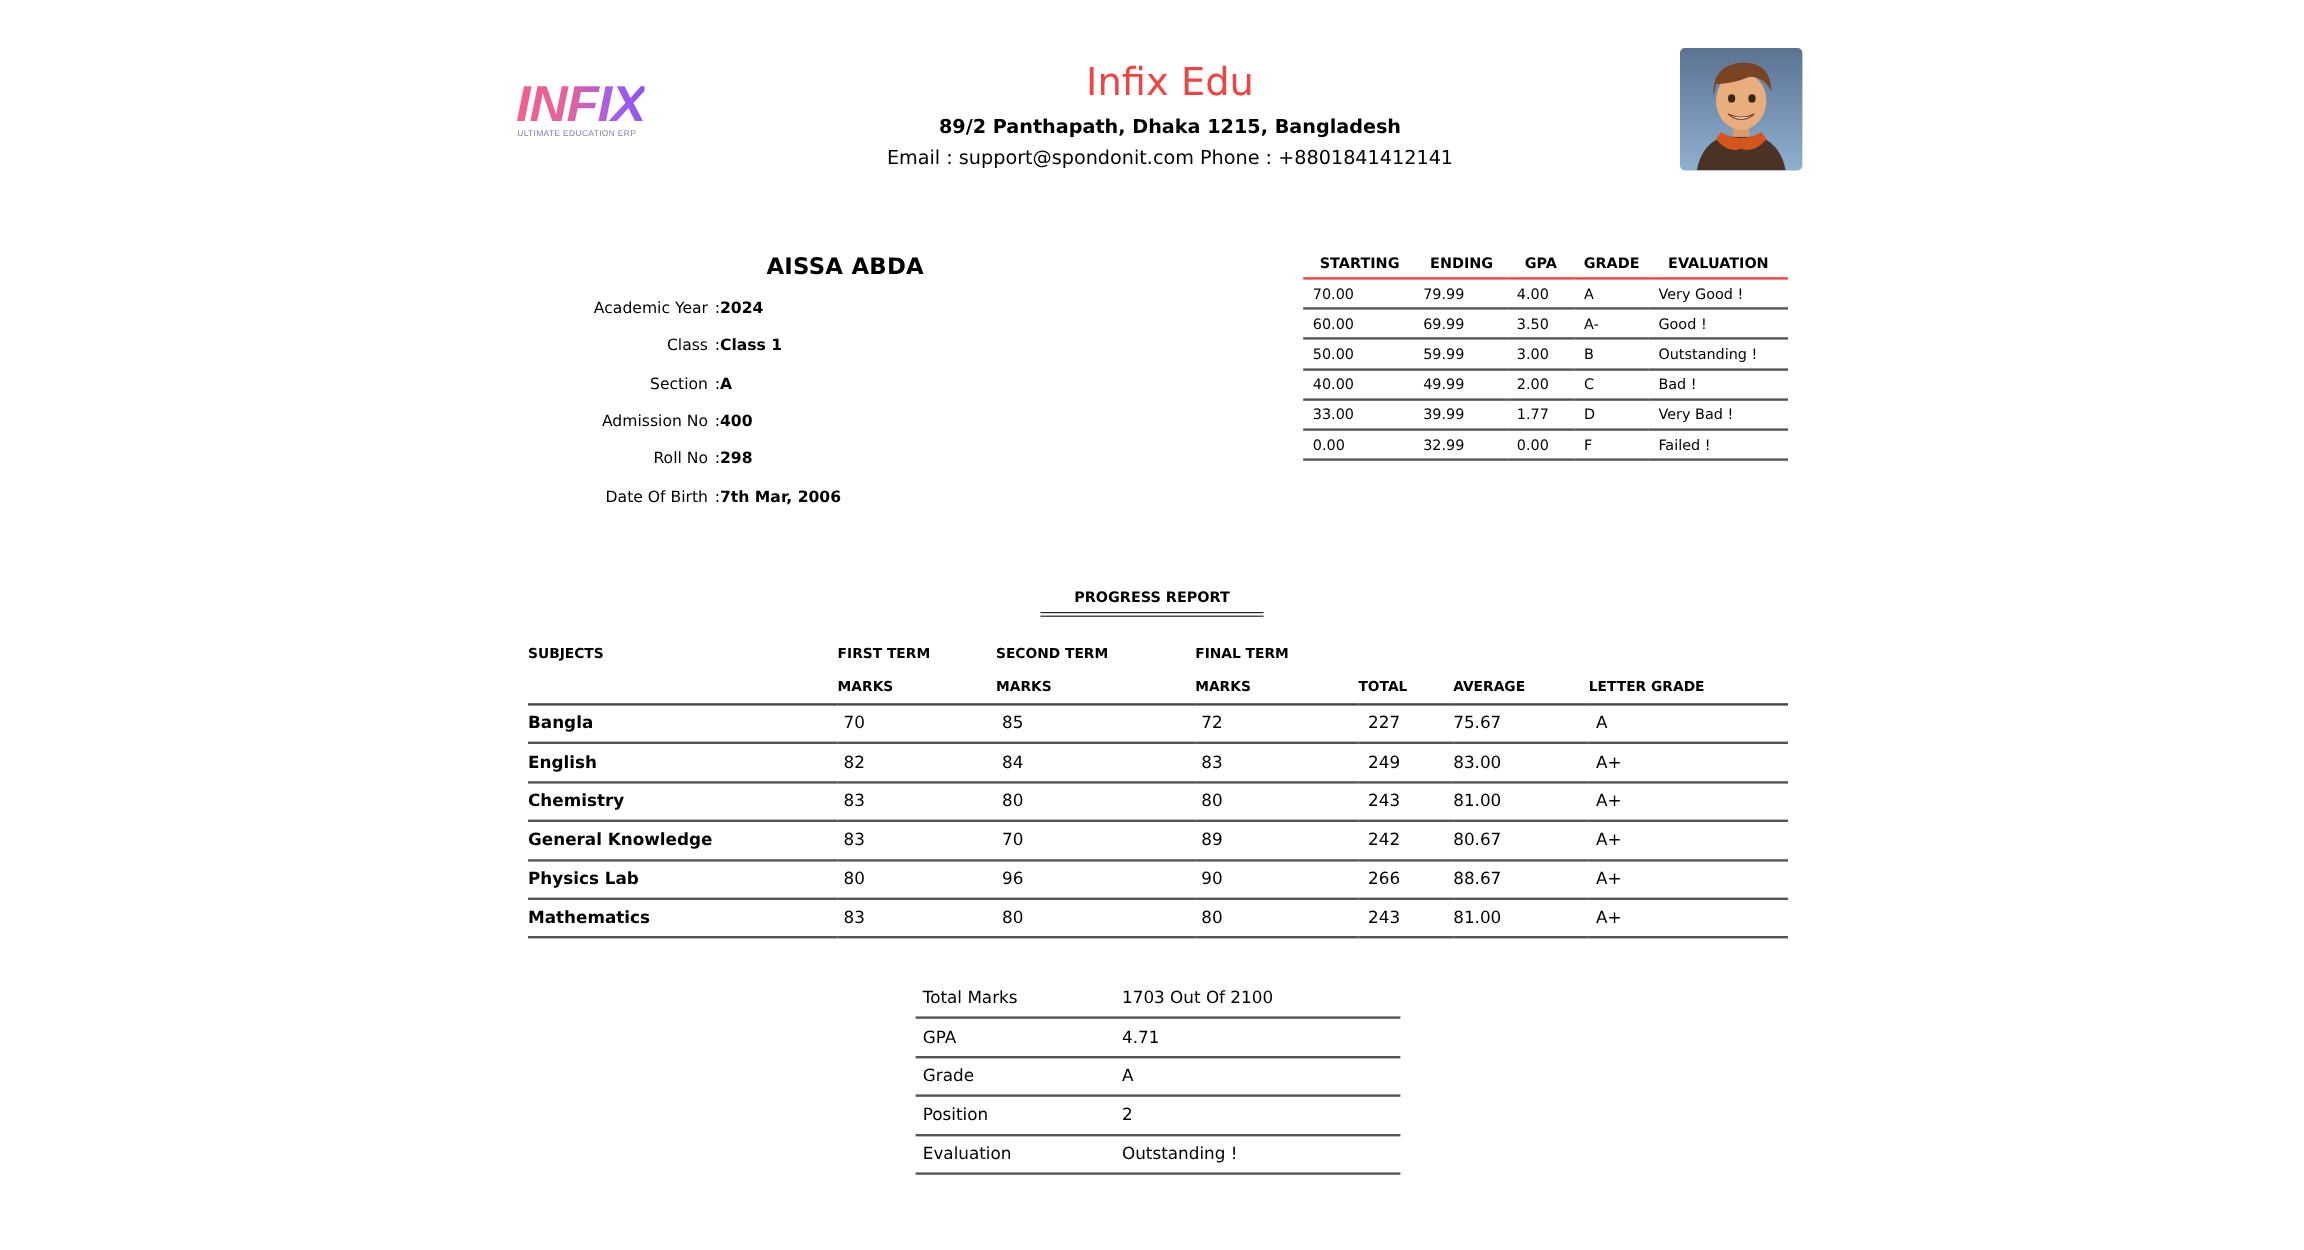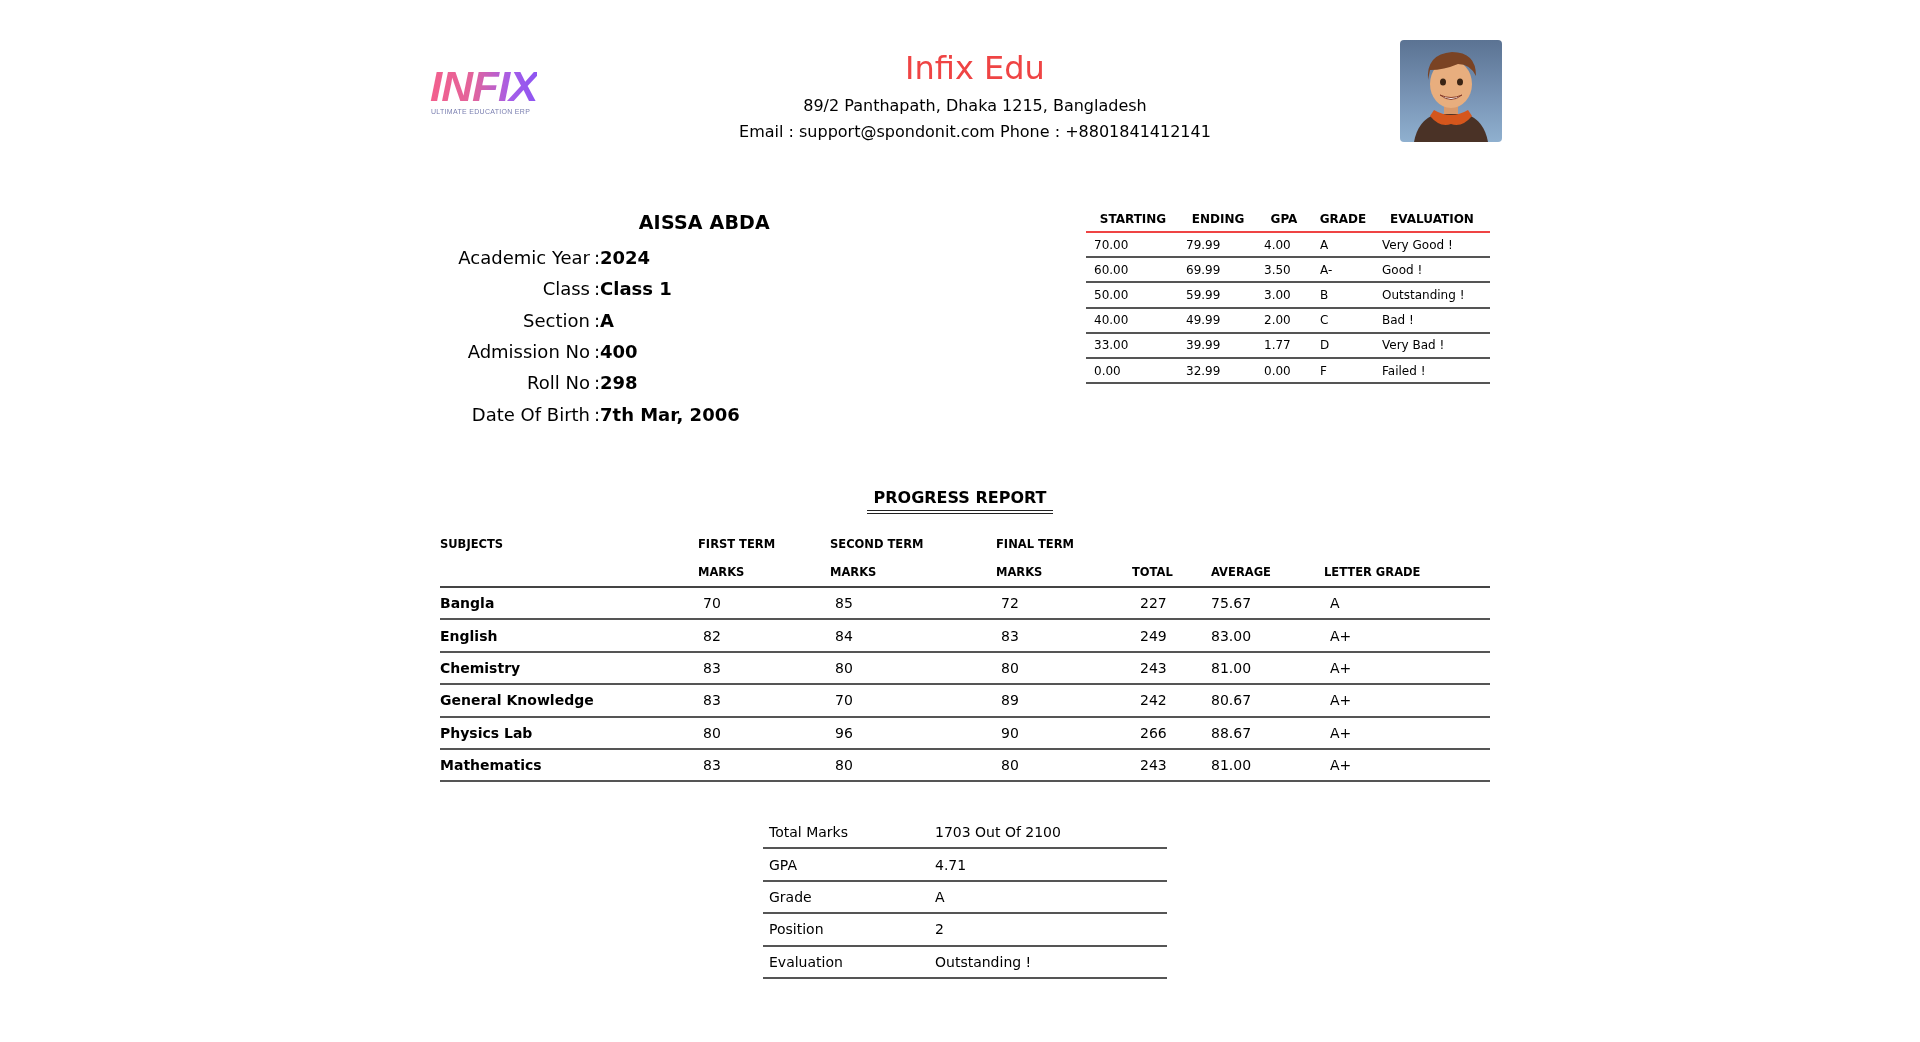--- a/index.html
+++ b/index.html
@@ -7,47 +7,47 @@
   body { font-family: "DejaVu Sans", "Liberation Sans", sans-serif; color: #000; position: relative; }
 
   .logo { position: absolute; left: 430px; top: 66px; width: 125px; height: 52px; }
   .logo-word { position: absolute; left: 0; top: 0; font-family: "Liberation Sans", sans-serif; font-weight: 900; font-style: italic; font-size: 42px; letter-spacing: -1px; line-height: 42px;
     background: linear-gradient(90deg, #f35f8c 0%, #e2649c 40%, #a65de8 75%, #8d55f2 100%);
     -webkit-background-clip: text; background-clip: text; color: transparent; transform: scaleX(1.05); transform-origin: left; }
   .logo-tag { position: absolute; left: 1px; top: 42px; font-size: 7px; color: #7a7fb0; letter-spacing: 0.3px; white-space: nowrap; font-family: "Liberation Sans", sans-serif; }
 
   .school { position: absolute; left: 700px; width: 550px; text-align: center; top: 48px; }
   .school-name { font-size: 32px; font-weight: 400; line-height: 40px; color: #ef4444; }
-  .school-addr { font-size: 16px; line-height: 20px; margin-top: 8px; }
+  .school-addr { font-size: 16px; line-height: 20px; margin-top: 8px; font-weight: bold; }
   .school-contact { font-size: 16px; line-height: 20px; margin-top: 6px; }
 
   .photo { position: absolute; left: 1400px; top: 40px; width: 102px; height: 102px; border-radius: 4px; overflow: hidden;
     background: linear-gradient(180deg, #5b7393 0%, #7b97b8 60%, #8fb0cf 100%); }
 
   .student { position: absolute; left: 440px; top: 210px; width: 330px; text-align: right; }
   .student-name { font-size: 19px; font-weight: 700; line-height: 24px; margin-bottom: 8px; letter-spacing: 0.2px; }
-  .info-row { display: flex; height: 31.3px; align-items: center; font-size: 18px; }
+  .info-row { display: flex; height: 31.3px; align-items: center; font-size: 13px; }
   .info-label { width: 150px; }
   .info-colon { width: 10px; }
   .info-value { font-weight: 700; }
 
   .grade-table { position: absolute; left: 1086px; top: 206px; width: 404px; border-collapse: collapse; font-size: 12px; }
   .grade-table th { font-weight: 700; text-align: center; height: 26px; font-size: 12px; vertical-align: middle; border-bottom: 2px solid #ef4444; }
   .grade-table td { height: 25.2px; border-bottom: 2px solid #555; vertical-align: middle; }
   .gt-c0 { width: 94px; padding-left: 0; }
   .gt-c1 { width: 76px; }
   .gt-c2 { width: 56px; }
   .gt-c3 { width: 62px; }
   .grade-table td.gt-c0 { padding-left: 8px; }
   .grade-table td.gt-c1 { padding-left: 6px; }
   .grade-table td.gt-c2 { padding-left: 8px; }
   .grade-table td.gt-c3 { padding-left: 8px; }
   .grade-table td.gt-c4 { padding-left: 8px; }
 
-  .report-title { position: absolute; left: 860px; top: 486px; width: 200px; text-align: center; font-size: 16px; font-weight: 700; line-height: 24px; }
+  .report-title { position: absolute; left: 860px; top: 486px; width: 200px; text-align: center; font-size: 12px; font-weight: 700; line-height: 24px; }
   .report-title-line { position: absolute; left: 867px; top: 510px; width: 186px; height: 4px; border-top: 1px solid #222; border-bottom: 1px solid #222; }
 
   .marks-table { position: absolute; left: 440px; top: 530px; width: 1050px; border-collapse: collapse; font-size: 14px; }
   .marks-table th { font-size: 11.5px; font-weight: 700; text-align: left; height: 28.5px; vertical-align: middle; }
   .marks-table tr.hdr2 th { border-bottom: 2px solid #444; margin-left: 45px; }
   .marks-table td { height: 32.4px; border-bottom: 2px solid #555; vertical-align: middle; }
   .mt-subj { width: 258px; font-weight: 700; }
   .mt-t1 { width: 132px; }
   .mt-t2 { width: 166px; }
   .mt-t3 { width: 136px; }

